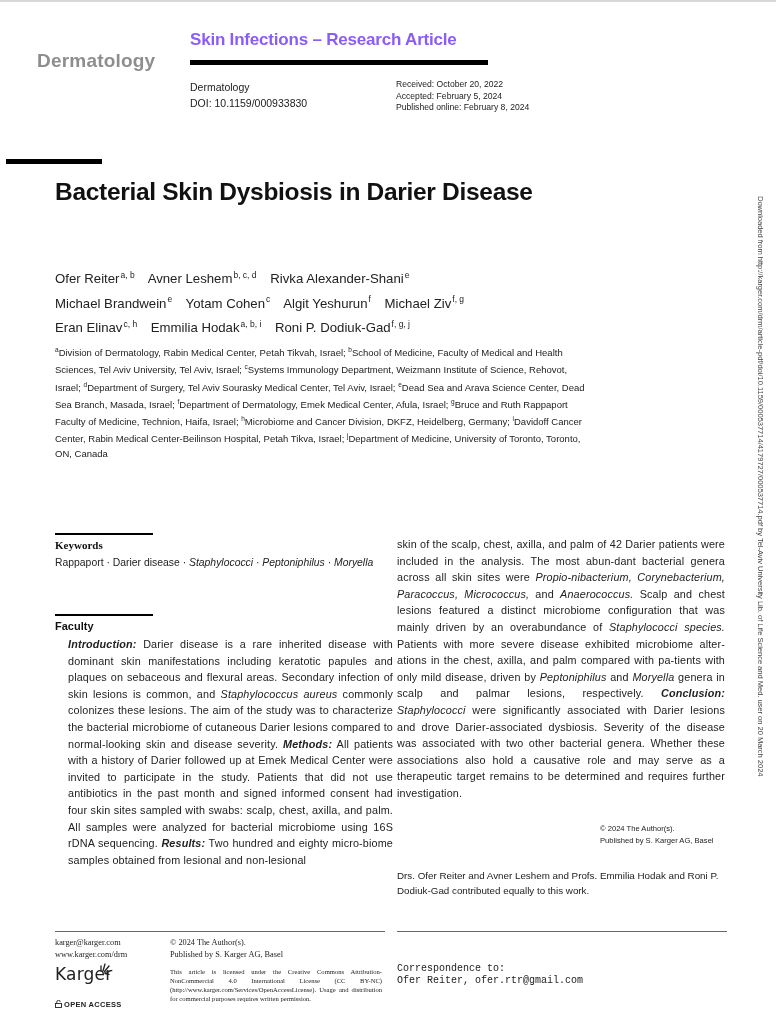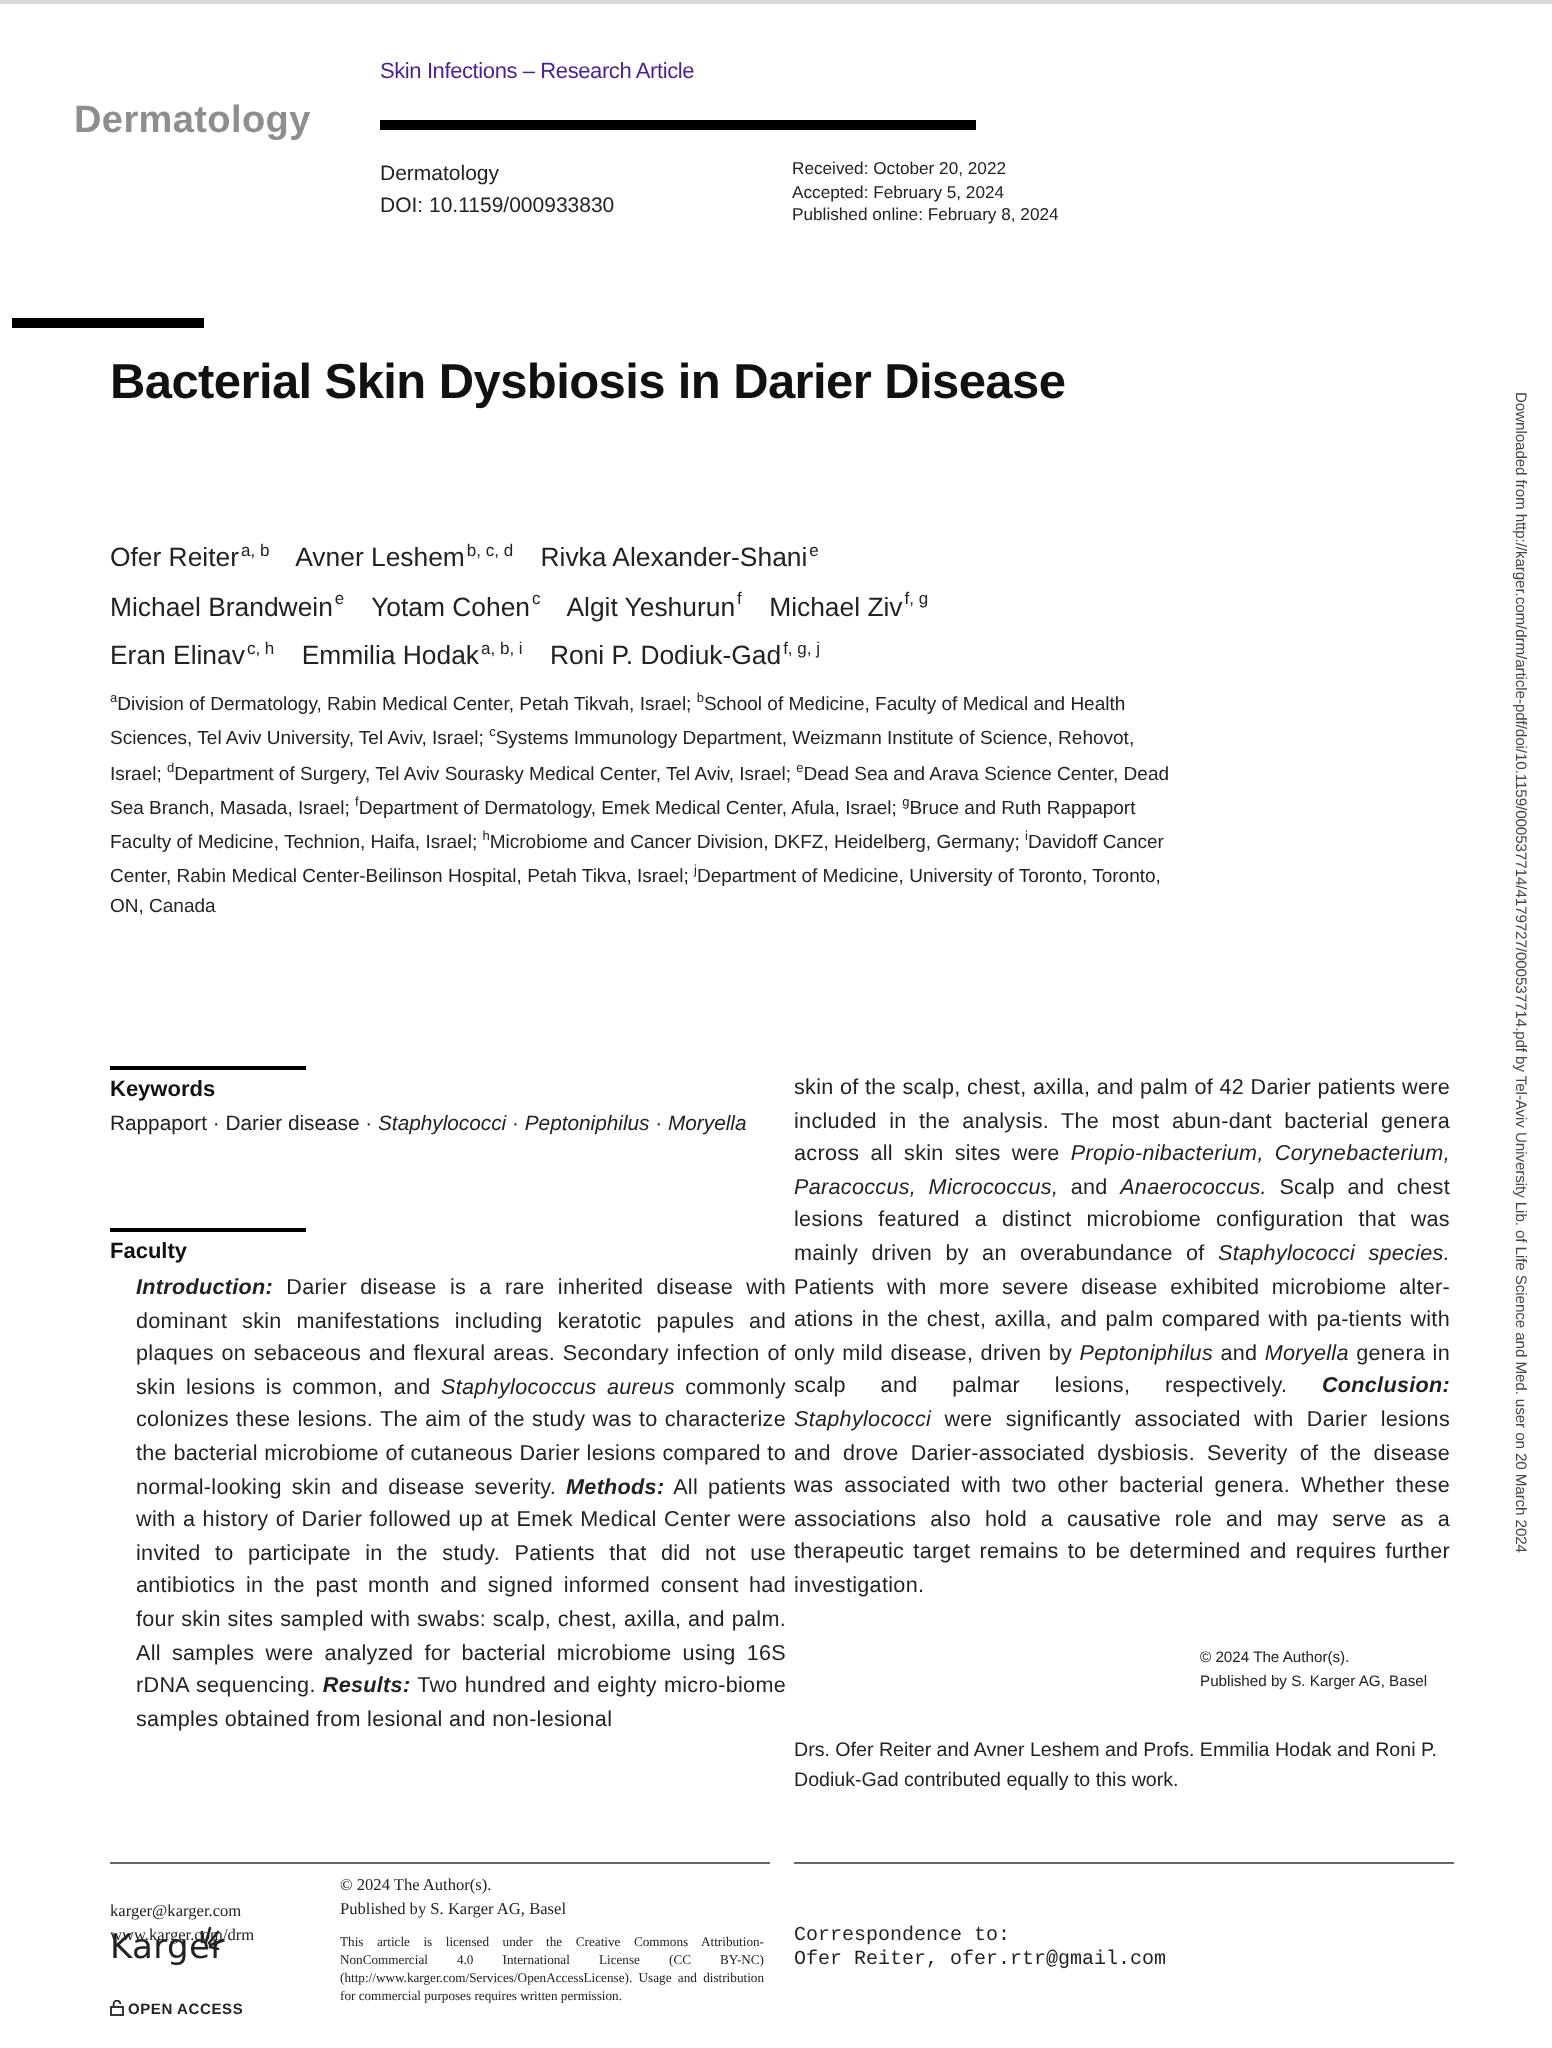--- a/index.html
+++ b/index.html
@@ -3,58 +3,58 @@
 <meta charset="utf-8">
 <style>
   * { box-sizing: border-box; margin: 0; padding: 0; }
   html, body { width: 776px; height: 1024px; background: #ffffff; overflow: hidden; }
   body { position: relative; font-family: "Liberation Sans", "DejaVu Sans", sans-serif; color: #1a1a1a; }
 
   .top-edge { position: absolute; left: 0; top: 0; width: 776px; height: 2px; background: #d8d8d8; }
 
   .journal-brand { position: absolute; left: 37px; top: 50px; font-size: 19px; font-weight: bold; color: #8e8e8e; letter-spacing: 0.2px; }
 
-  .section-label { position: absolute; left: 190px; top: 30px; font-size: 11px; font-weight: normal; color: #4c1d95; letter-spacing: -0.2px; }
+  .section-label { position: absolute; left: 190px; top: 30px; font-size: 17px; font-weight: bold; color: #8b5cf6; letter-spacing: -0.2px; }
   .section-rule { position: absolute; left: 190px; top: 60px; width: 298px; height: 5px; background: #000; }
 
   .journal-meta { position: absolute; left: 190px; top: 79px; font-size: 10.5px; line-height: 16px; color: #222; }
   .dates { position: absolute; left: 396px; top: 79px; font-size: 8.6px; line-height: 11.6px; color: #222; }
 
   .title-rule { position: absolute; left: 6px; top: 159px; width: 96px; height: 5px; background: #000; }
   .title { position: absolute; left: 55px; top: 176px; width: 490px; font-size: 24.5px; font-weight: bold; line-height: 32px; color: #111; letter-spacing: -0.3px; }
 
   .authors { position: absolute; left: 55px; top: 265px; width: 500px; font-size: 13.2px; line-height: 21px; color: #222; }
   .author { margin-right: 10px; white-space: nowrap; }
   .author sup { font-size: 8.5px; margin-left: 1px; }
 
   .affiliations { position: absolute; left: 55px; top: 343px; width: 540px; font-size: 9.5px; line-height: 14.1px; color: #222; }
   .affiliations sup { font-size: 6.5px; }
 
   .kw-rule { position: absolute; left: 55px; top: 533px; width: 98px; height: 2px; background: #000; }
-  .kw-heading { position: absolute; left: 55px; top: 539px; font-size: 11px; font-weight: bold; color: #111; }
+  .kw-heading { position: absolute; left: 55px; top: 539px; font-size: 11px; font-weight: bold; color: #111; font-family: Liberation Serif, serif; }
   .kw-list { position: absolute; left: 55px; top: 555px; width: 320px; font-size: 10.4px; line-height: 16px; color: #222; }
   .kw-list em { font-style: italic; }
 
   .abs-rule { position: absolute; left: 55px; top: 614px; width: 98px; height: 2px; background: #000; }
   .abs-heading { position: absolute; left: 55px; top: 620px; font-size: 11px; font-weight: bold; color: #111; }
 
   .abs-col { position: absolute; font-size: 10.8px; line-height: 16.6px; color: #222; text-align: justify; letter-spacing: 0.15px; }
   .abs-col-left { left: 68px; top: 636px; width: 325px; }
   .abs-col-right { left: 397px; top: 536px; width: 328px; }
   .abs-col b { font-style: italic; font-weight: bold; }
   .abs-col em { font-style: italic; }
 
   .copyright-right { position: absolute; left: 600px; top: 823px; font-size: 7.6px; line-height: 12.4px; color: #222; }
 
   .equal-note { position: absolute; left: 397px; top: 868px; width: 330px; font-size: 9.8px; line-height: 15px; color: #222; }
 
   .foot-rule-left { position: absolute; left: 55px; top: 931px; width: 330px; height: 1px; background: #666; }
   .foot-rule-right { position: absolute; left: 397px; top: 931px; width: 330px; height: 1px; background: #666; }
 
-  .foot-contact { position: absolute; left: 55px; top: 937px; font-family: "Liberation Serif", serif; font-size: 8.3px; line-height: 11.6px; color: #222; margin-top: 13px; }
+  .foot-contact { position: absolute; left: 55px; top: 937px; font-family: "Liberation Serif", serif; font-size: 8.3px; line-height: 11.6px; color: #222; }
   .foot-copyright { position: absolute; left: 170px; top: 937px; font-family: "Liberation Serif", serif; font-size: 8.3px; line-height: 11.6px; color: #222; }
   .foot-license { position: absolute; left: 170px; top: 967px; width: 212px; font-family: "Liberation Serif", serif; font-size: 6.6px; line-height: 9px; color: #222; text-align: justify; }
 
   .karger-logo { position: absolute; left: 55px; top: 964px; font-size: 17px; color: #222; letter-spacing: 0.2px; font-family: "DejaVu Sans", sans-serif; }
   .karger-burst { position: absolute; left: 98px; top: 961px; width: 14px; height: 14px; }
   .open-access { position: absolute; left: 55px; top: 1000px; font-size: 7.5px; font-weight: bold; color: #222; letter-spacing: 0.3px; }
   .lock-icon { display: inline-block; width: 7px; height: 8px; margin-right: 2px; vertical-align: -1px; }
 
   .correspondence { position: absolute; left: 397px; top: 963px; font-family: Liberation Mono, monospace; font-size: 10px; line-height: 11.6px; color: #222; }
 

